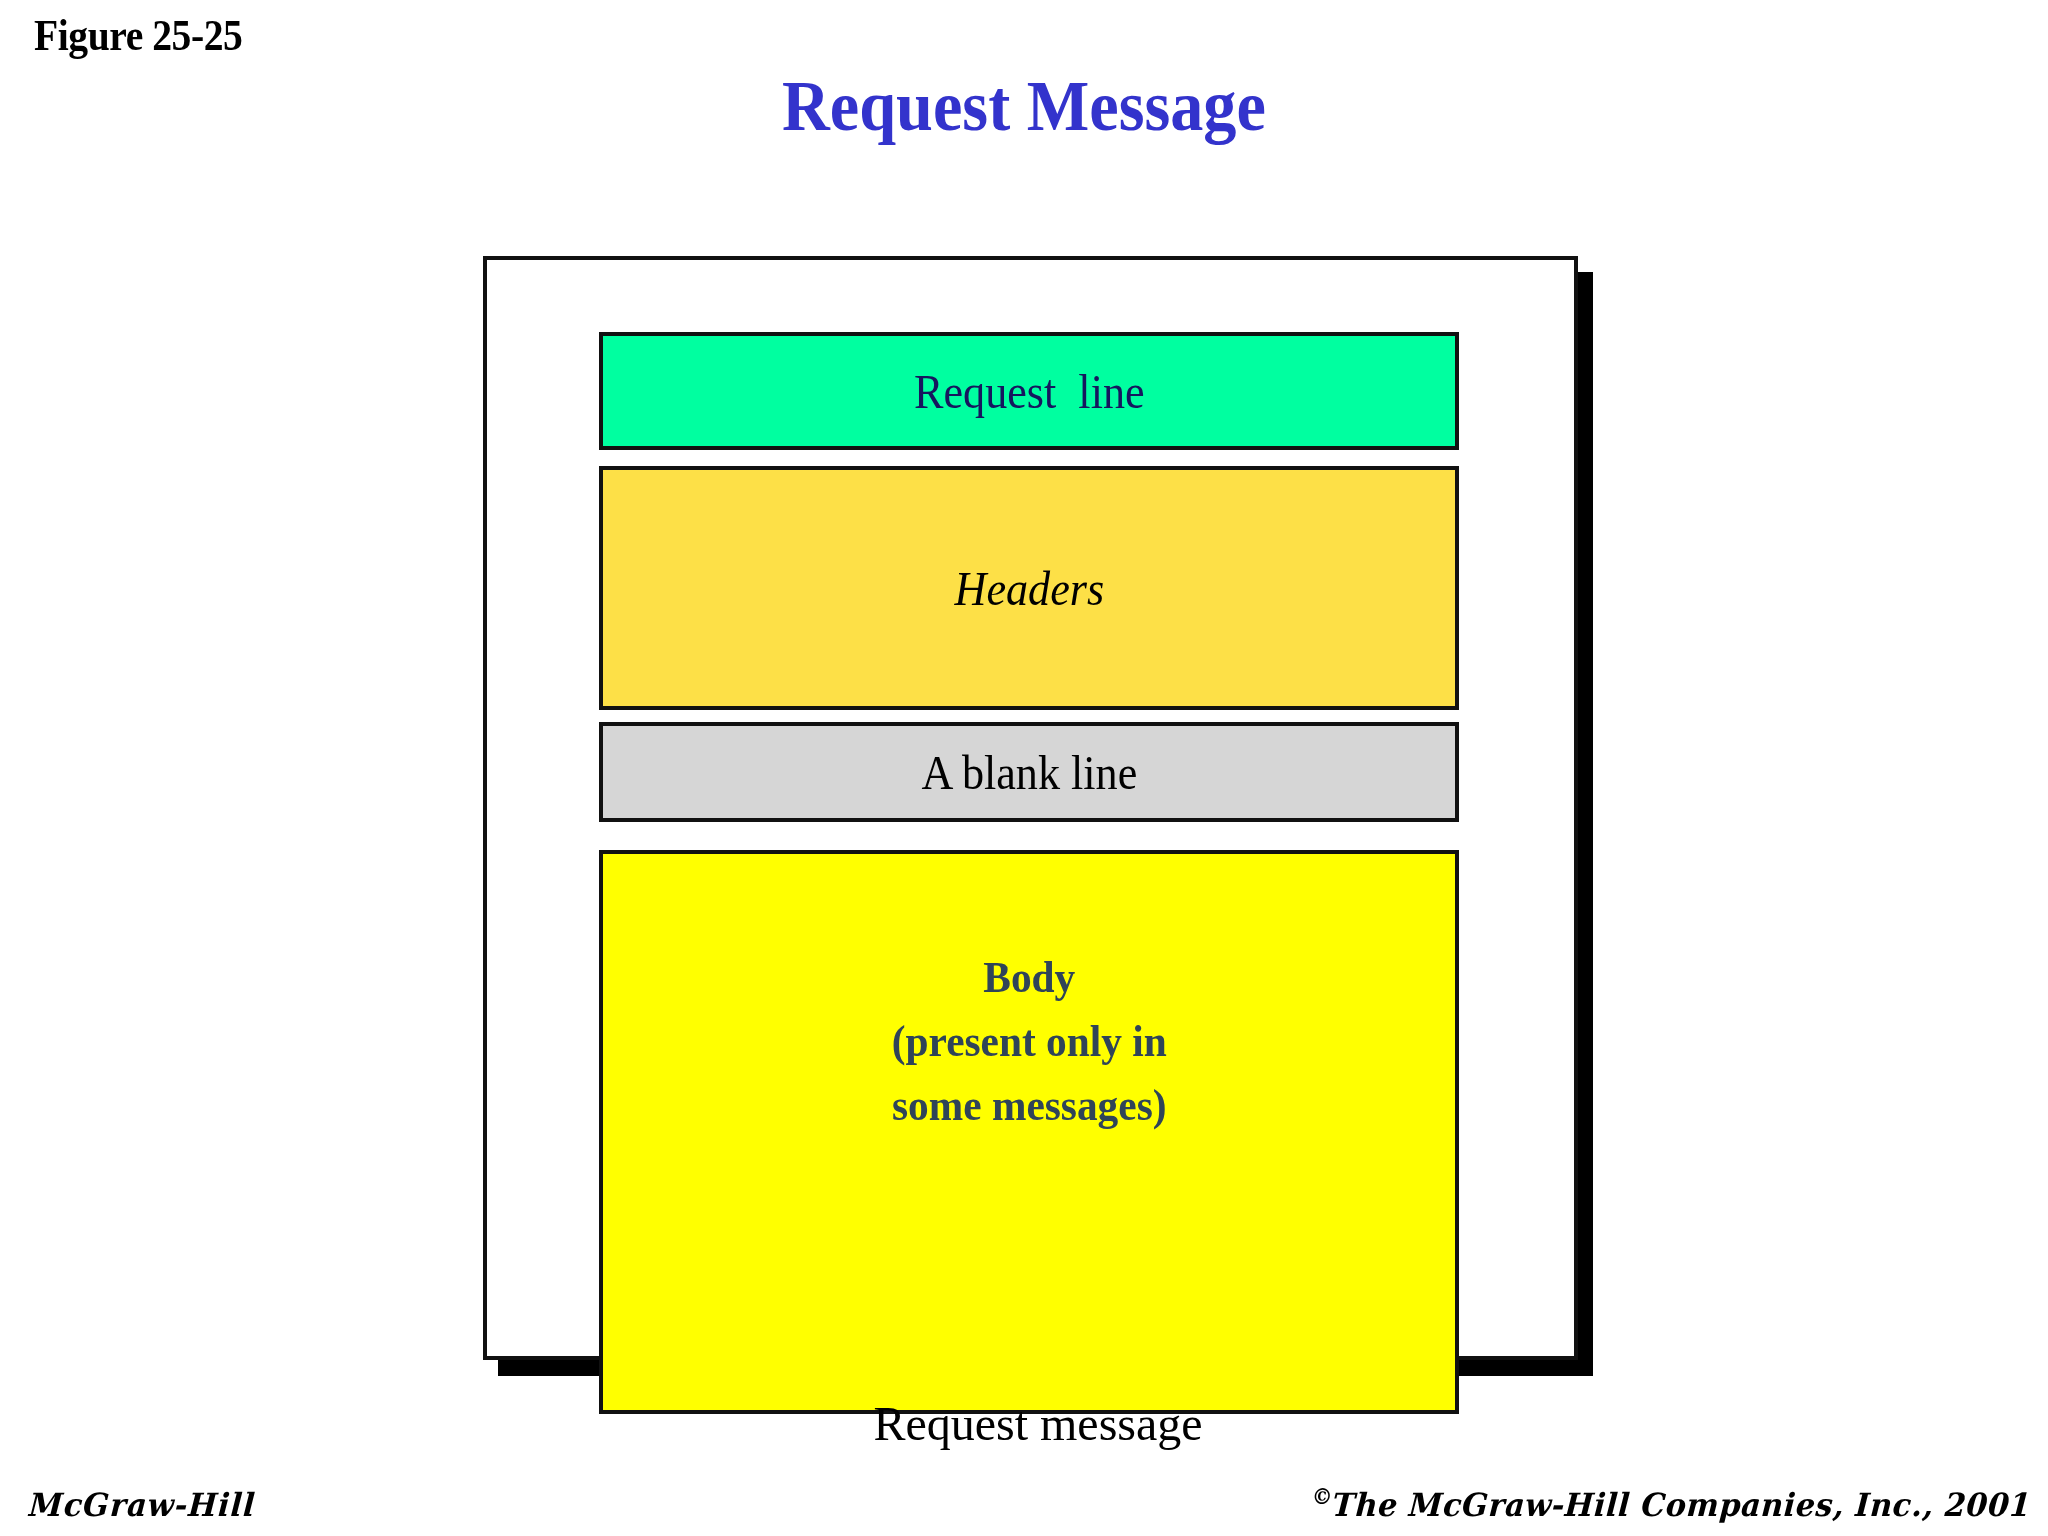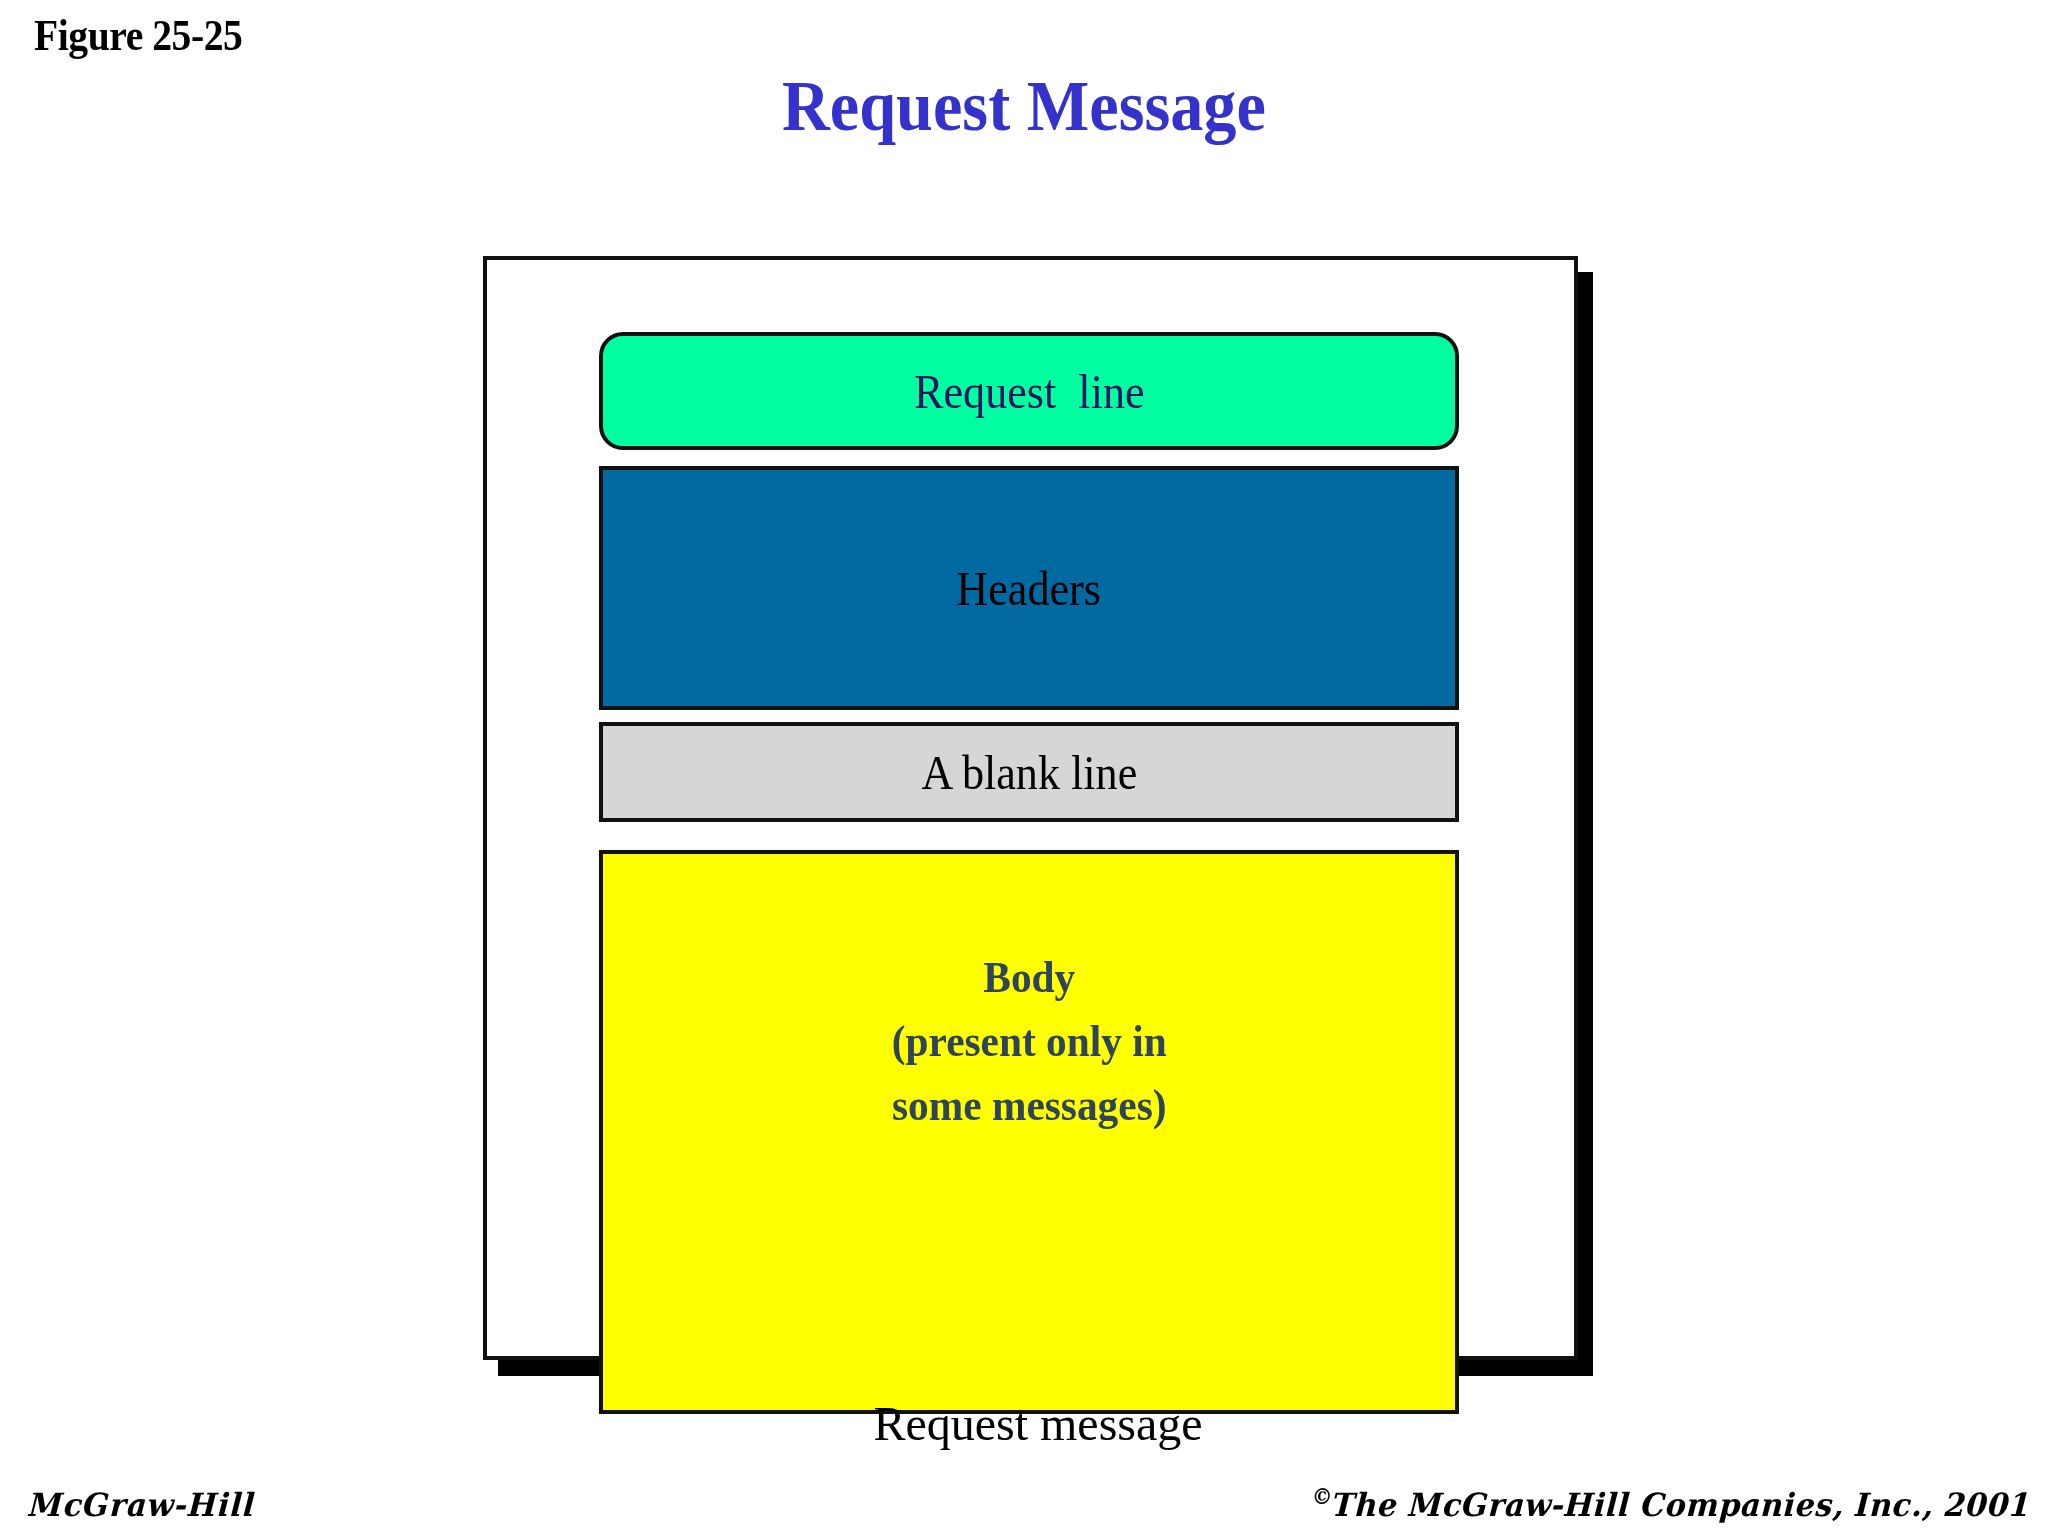--- a/index.html
+++ b/index.html
@@ -79,33 +79,33 @@
     box-sizing: border-box;
     display: flex;
     align-items: center;
     justify-content: center;
     text-align: center;
   }
   .seg-request-line {
     top: 332px;
     height: 118px;
     background: #00ffa0;
-    border-radius: 24px;
   }
   .seg-request-line .seg-text {
     font-size: 48px;
     color: #16165e;
     font-weight: normal;
     transform: scaleX(0.92);
     white-space: pre;
   }
   .seg-headers {
     top: 466px;
     height: 244px;
-    background: #0369a1;
+    background: #fde047;
+    font-style: italic;
   }
   .seg-headers .seg-text {
     font-size: 48px;
     color: #000000;
     transform: scaleX(0.92);
   }
   .seg-blank-line {
     top: 722px;
     height: 100px;
     background: #d6d6d6;

